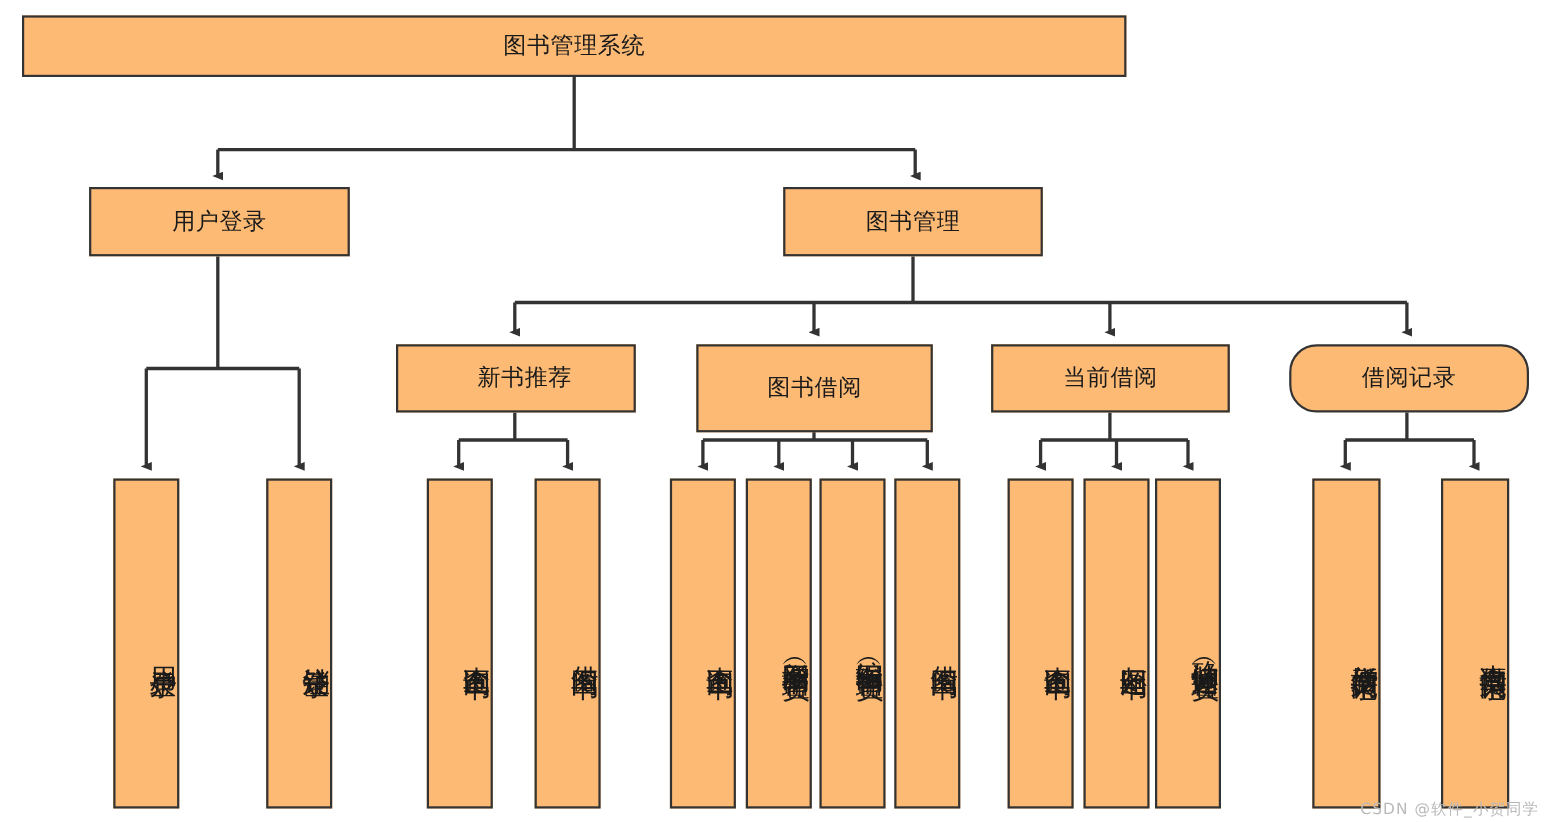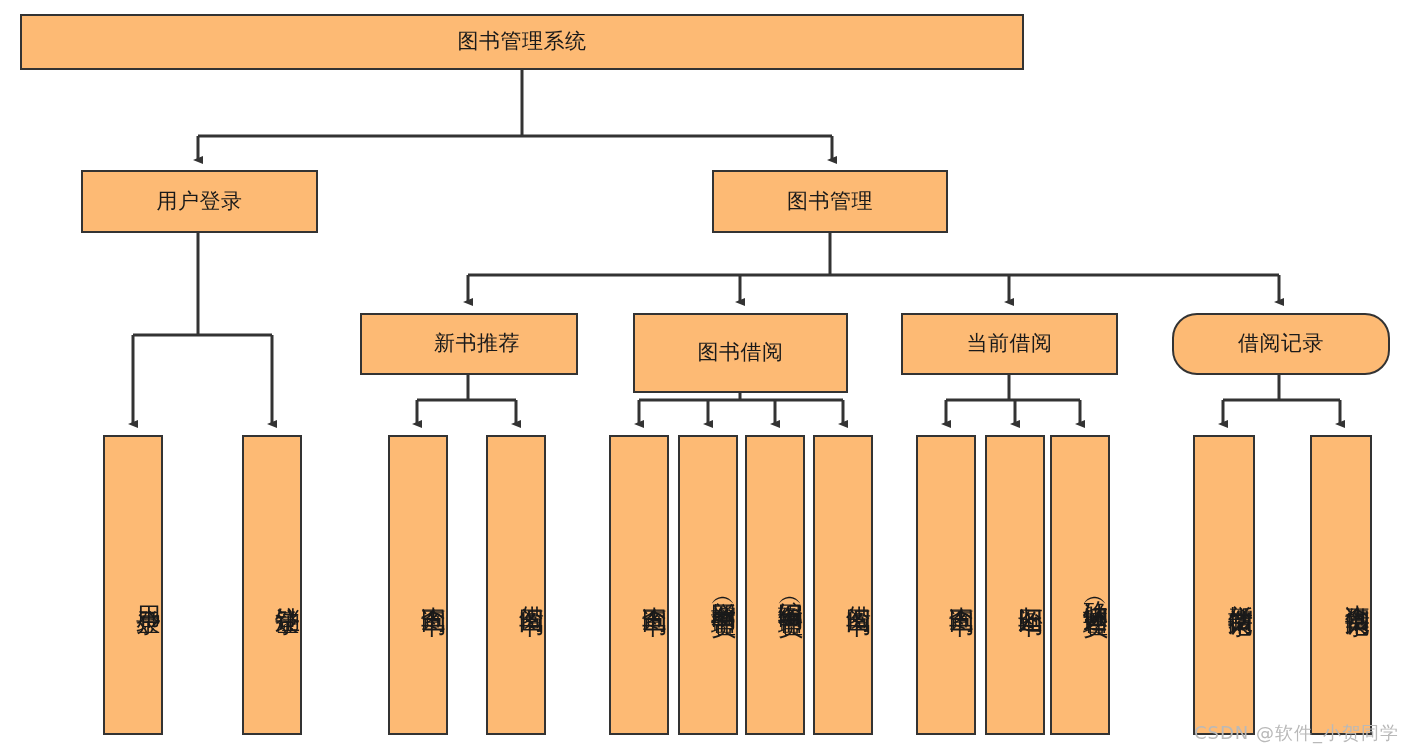--- a/index.html
+++ b/index.html
@@ -50,21 +50,21 @@
   }
   .node.v .txt{
     writing-mode:vertical-rl;
     text-orientation:upright;
     display:block;
   }
   .watermark{
     position:absolute;
     right:6px;
     bottom:2px;
-    font-size:18px;
+    font-size:14px;
     color:#b9b9b9;
     letter-spacing:1px;
     white-space:nowrap;
     font-family:"DejaVu Sans","Liberation Sans",sans-serif;
   }
 </style>
 </head>
 <body>
 
 <div id="canvas">

